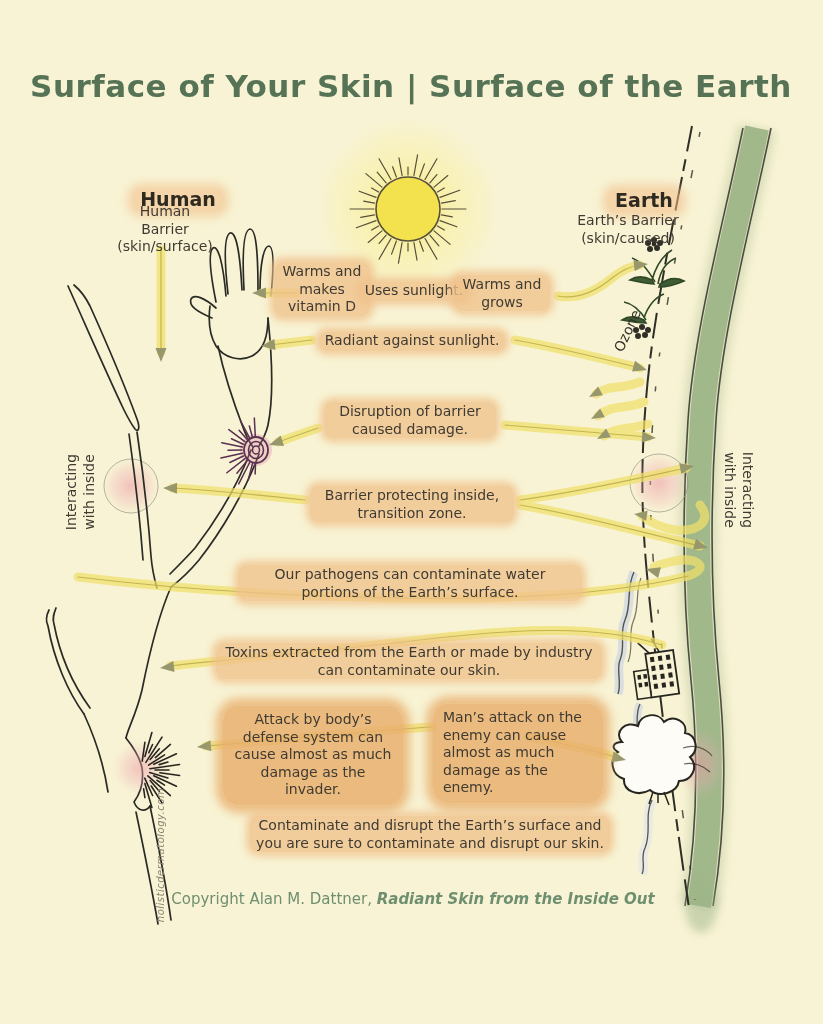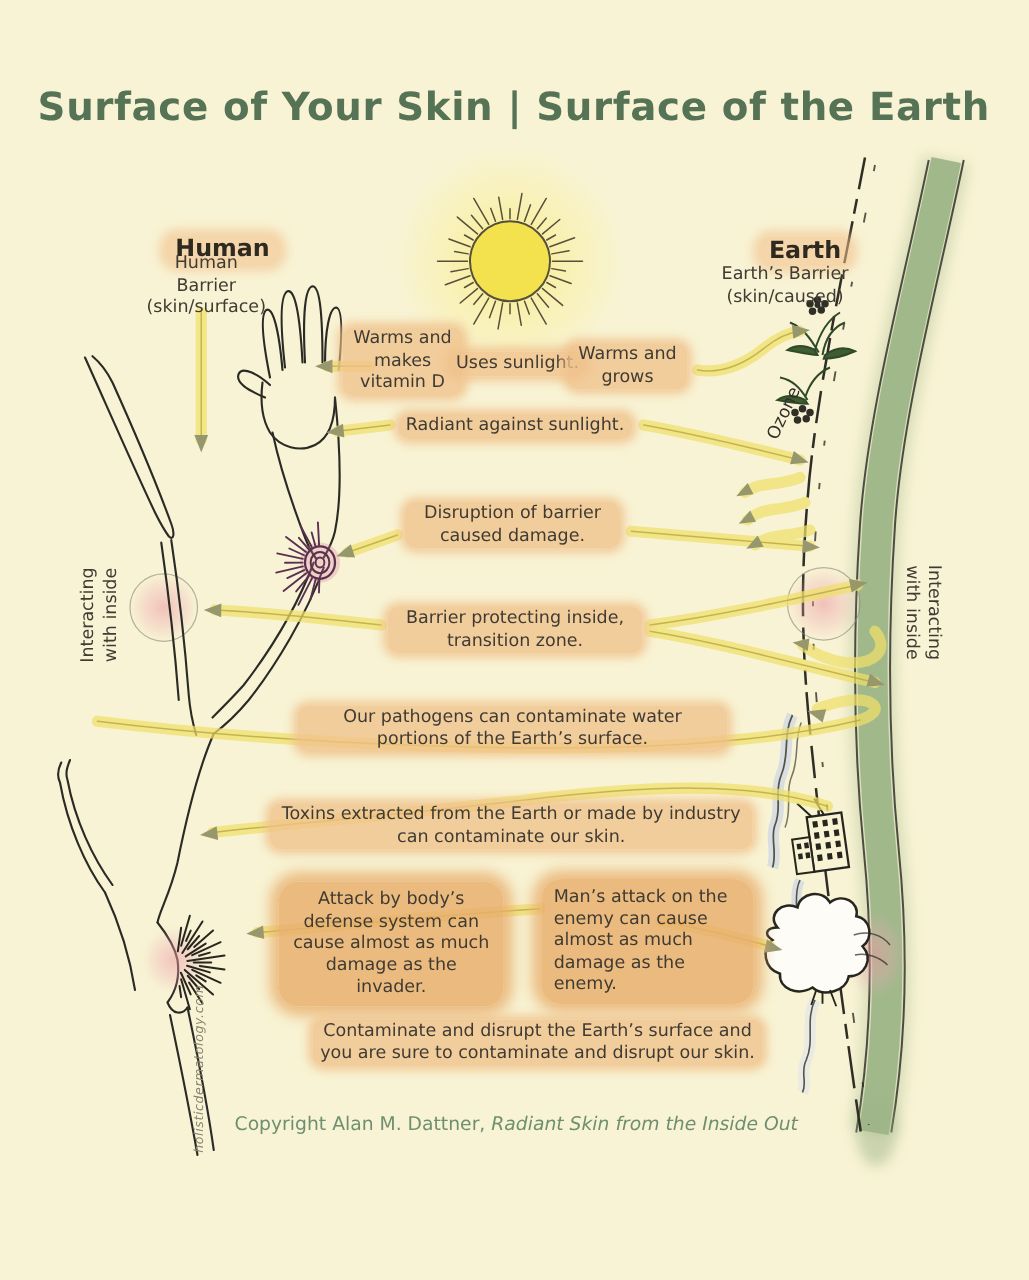--- a/index.html
+++ b/index.html
@@ -25,21 +25,21 @@
     width:823px;left:411px;top:86px;font-size:31px;font-weight:bold;
     color:#567356;letter-spacing:.5px;white-space:nowrap;
   }
   .heading{font-size:19px;font-weight:bold;color:#2f2a20;}
   .rot-ccw{transform:translate(-50%,-50%) rotate(-90deg);}
   .rot-cw{transform:translate(-50%,-50%) rotate(90deg);}
   .ozone{transform:translate(-50%,-50%) rotate(-65deg);font-size:14px;color:#33302a;}
   .watermark{font-size:10px;font-style:italic;color:#8a8470;
     transform:translate(-50%,-50%) rotate(-90deg);letter-spacing:.5px;}
   .copyright{font-size:15px;color:#6f8f71;white-space:nowrap;}
-  .copyright em{font-style:italic;}
+  .copyright em{font-style:italic;font-weight:bold;}
   .nowrap{white-space:nowrap;}
 </style>
 </head>
 <body>
 
 <div id="stage">
 
 <svg class="art" width="823" height="1024" viewBox="0 0 823 1024">
   <defs>
     <radialGradient id="sunGlow">

